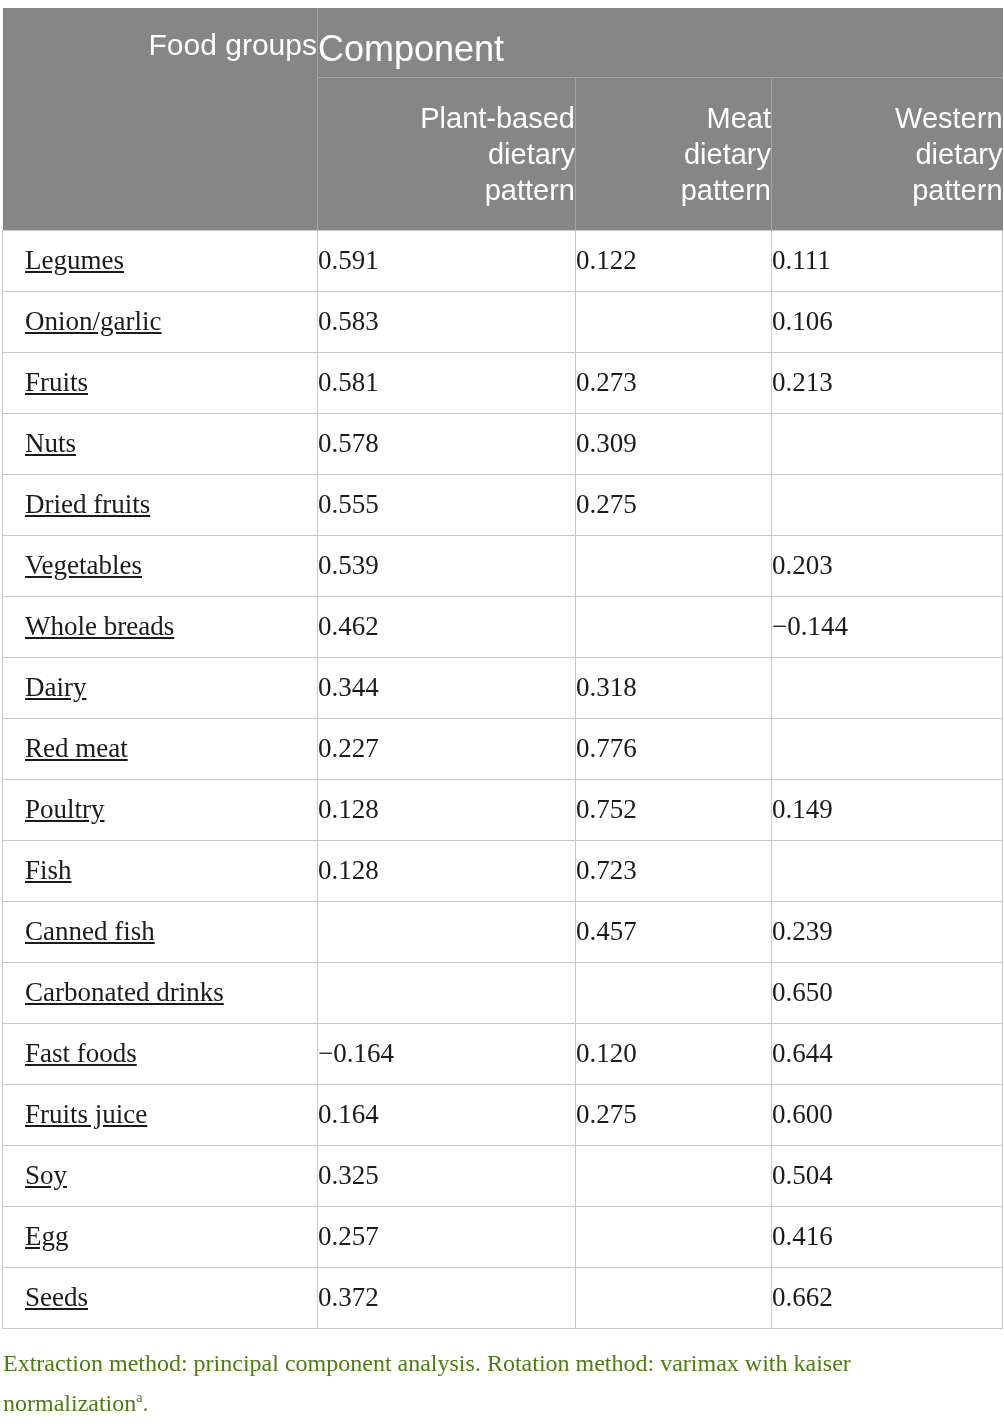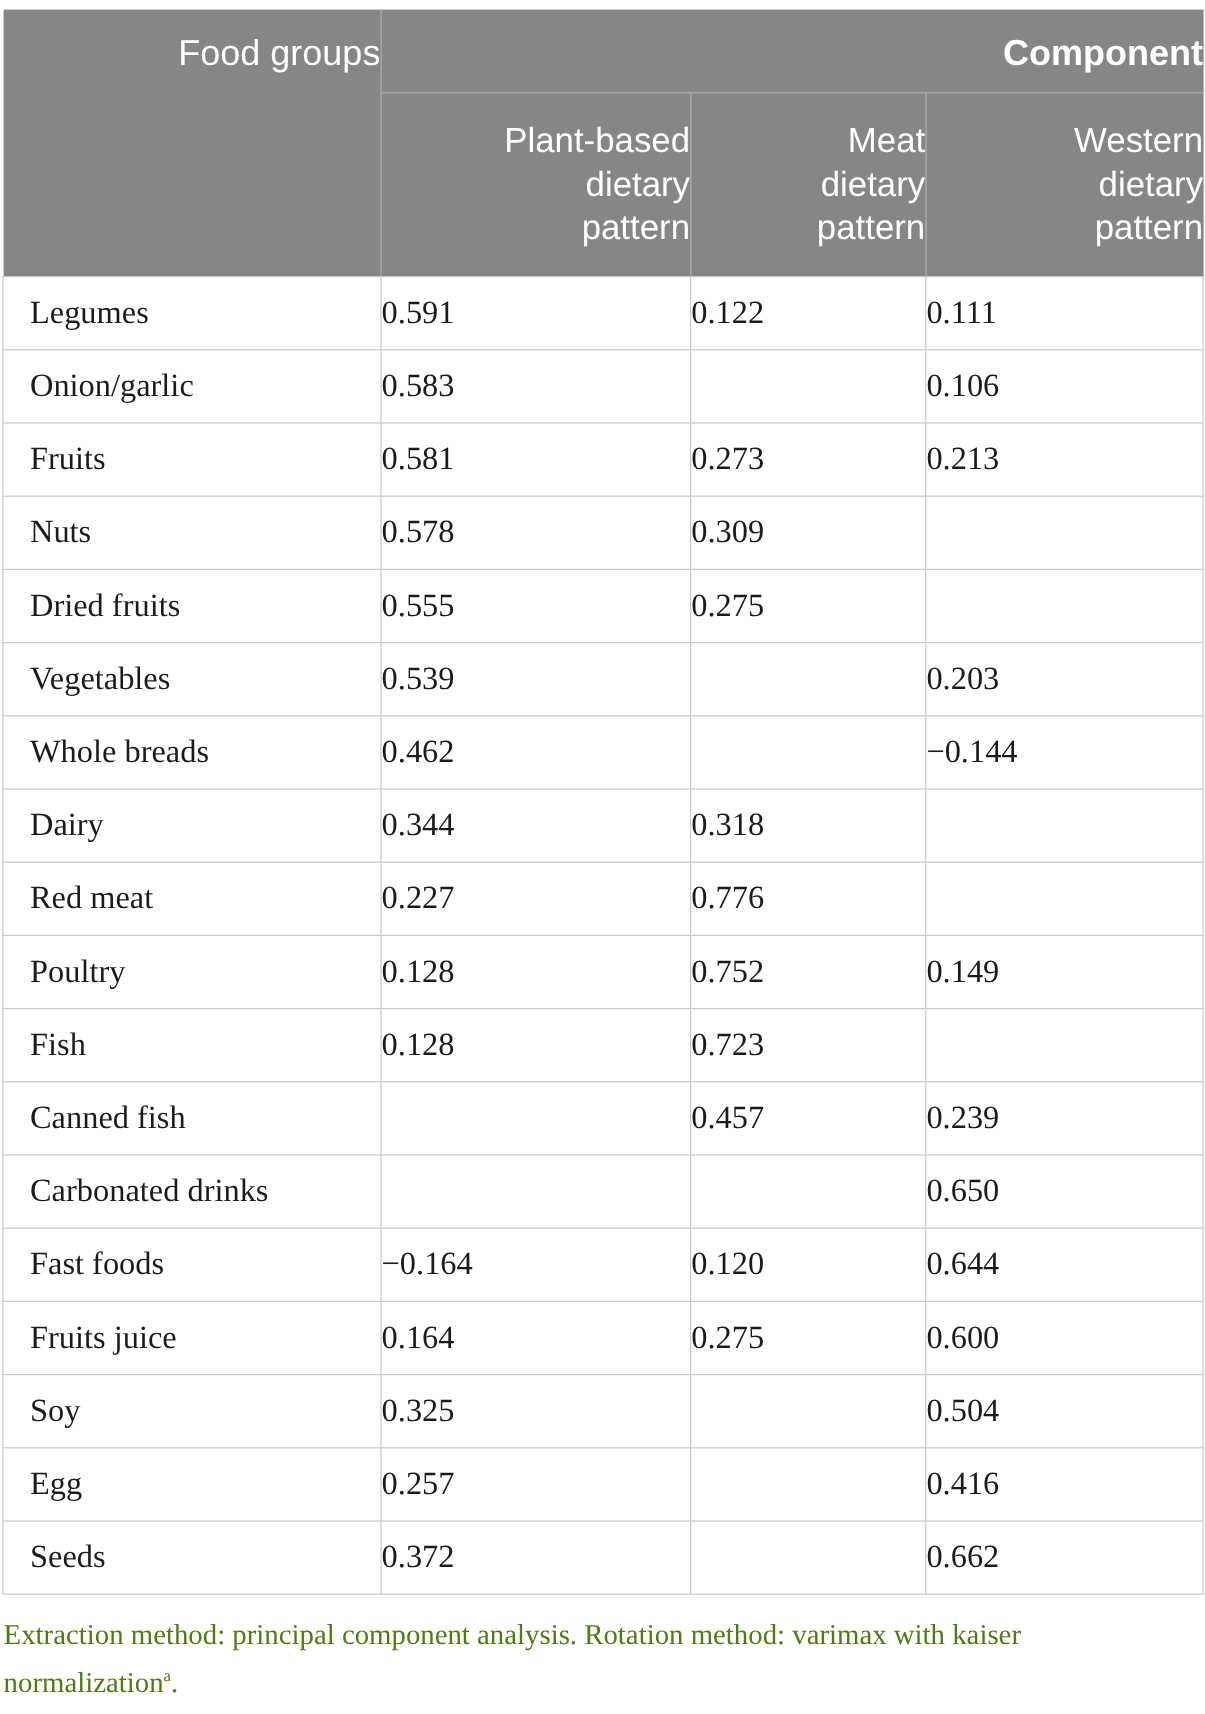--- a/index.html
+++ b/index.html
@@ -33,27 +33,26 @@
     font-weight:400;
   }
   th.food-head{
     text-align:right;
     vertical-align:top;
     padding:20px 0 0 22px;
     font-size:30px;
     border-right:1px solid var(--header-divider);
   }
   th.component-head{
-    text-align:right;
+    text-align:left;
     vertical-align:top;
     padding-top:20px;
-    font-size:30px;
+    font-size:36px;
     height:69px;
     border-bottom:1px solid var(--header-divider);
-    font-weight:bold;
   }
   tr.header-sub th{
     height:153px;
     font-size:29px;
     line-height:36px;
     text-align:right;
     vertical-align:middle;
     white-space:pre-line;
     border-left:1px solid var(--header-divider);
   }
@@ -64,20 +63,21 @@
     height:61px;
     background:#ffffff;
     font-family:"Liberation Serif", serif;
     font-size:27px;
     color:var(--body-text);
     vertical-align:middle;
   }
   td.food-cell{
     text-align:left;
     padding-left:22px;
+    text-decoration:underline;
   }
   td.value-cell{
     text-align:left;
   }
   
   .footnote{
     margin:14px 0 0 3px;
     font-family:"Liberation Serif", serif;
     font-size:24px;
     line-height:40px;

